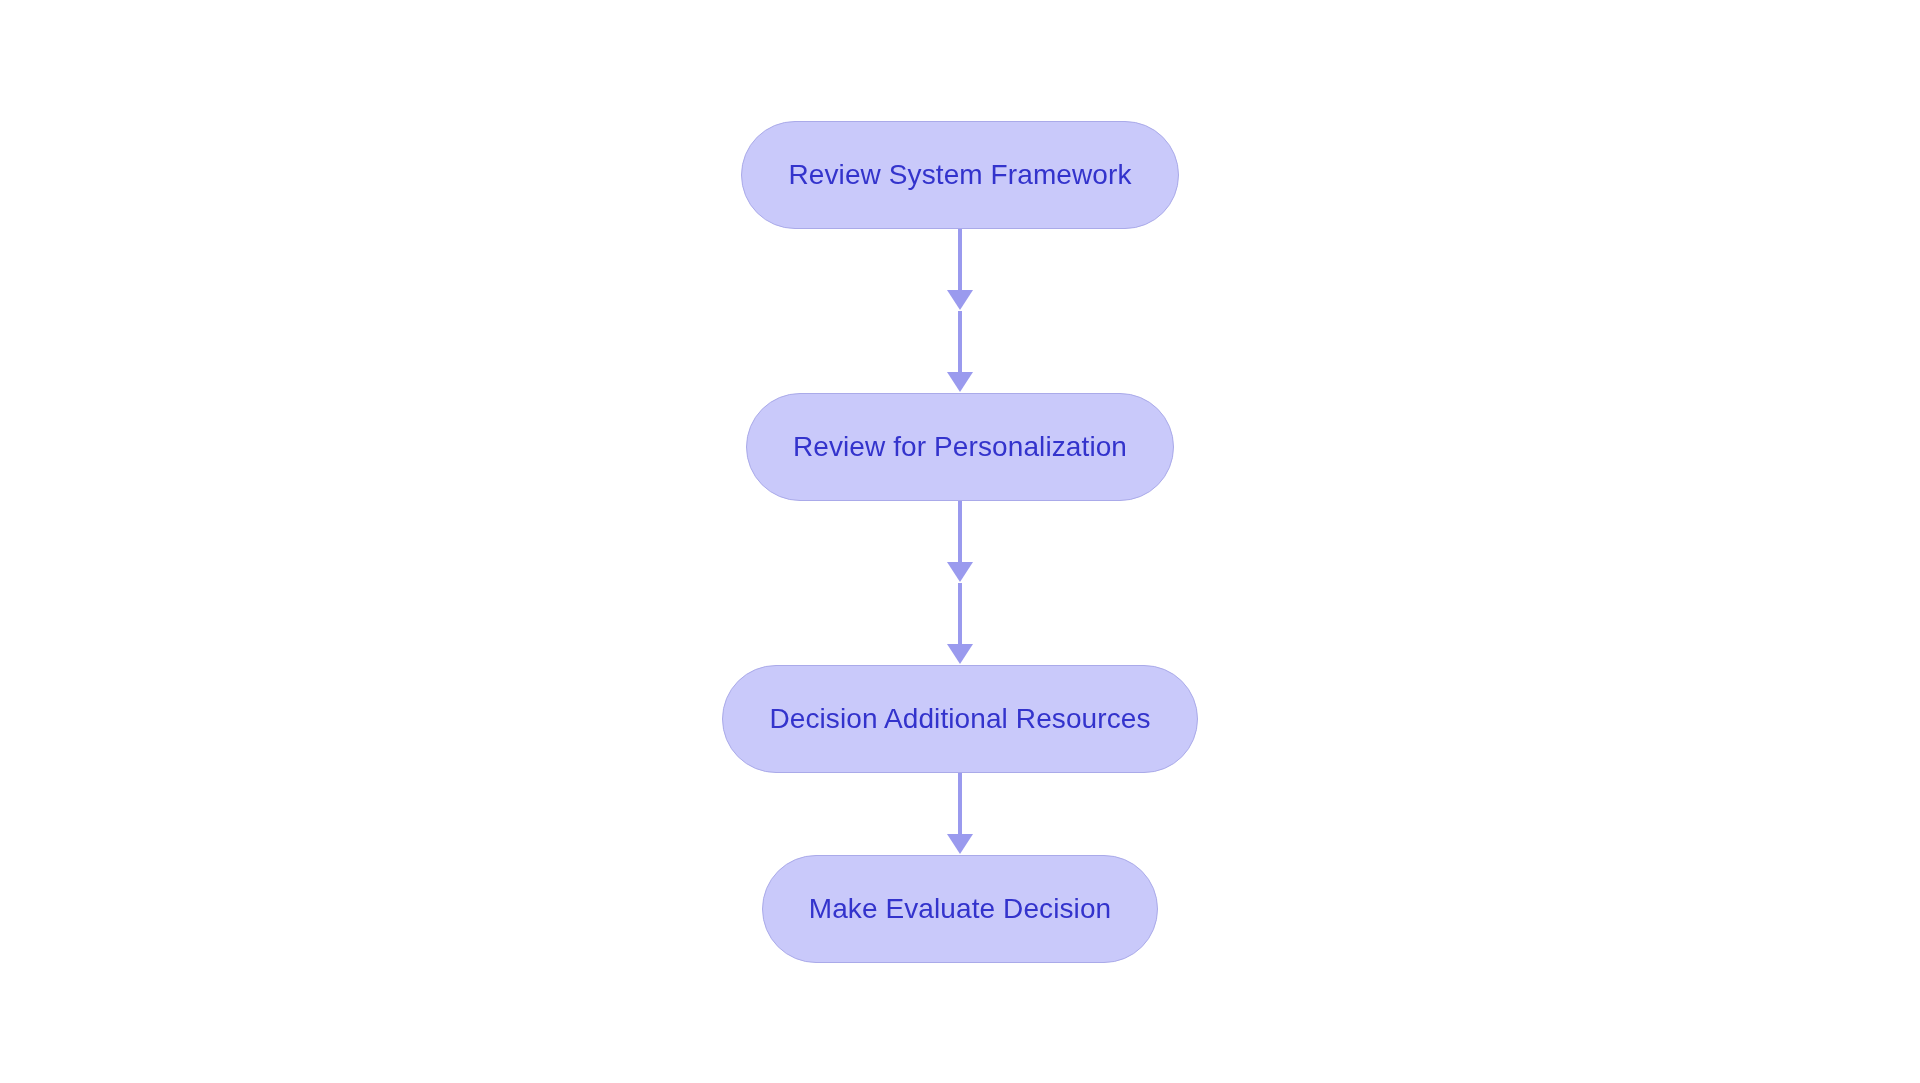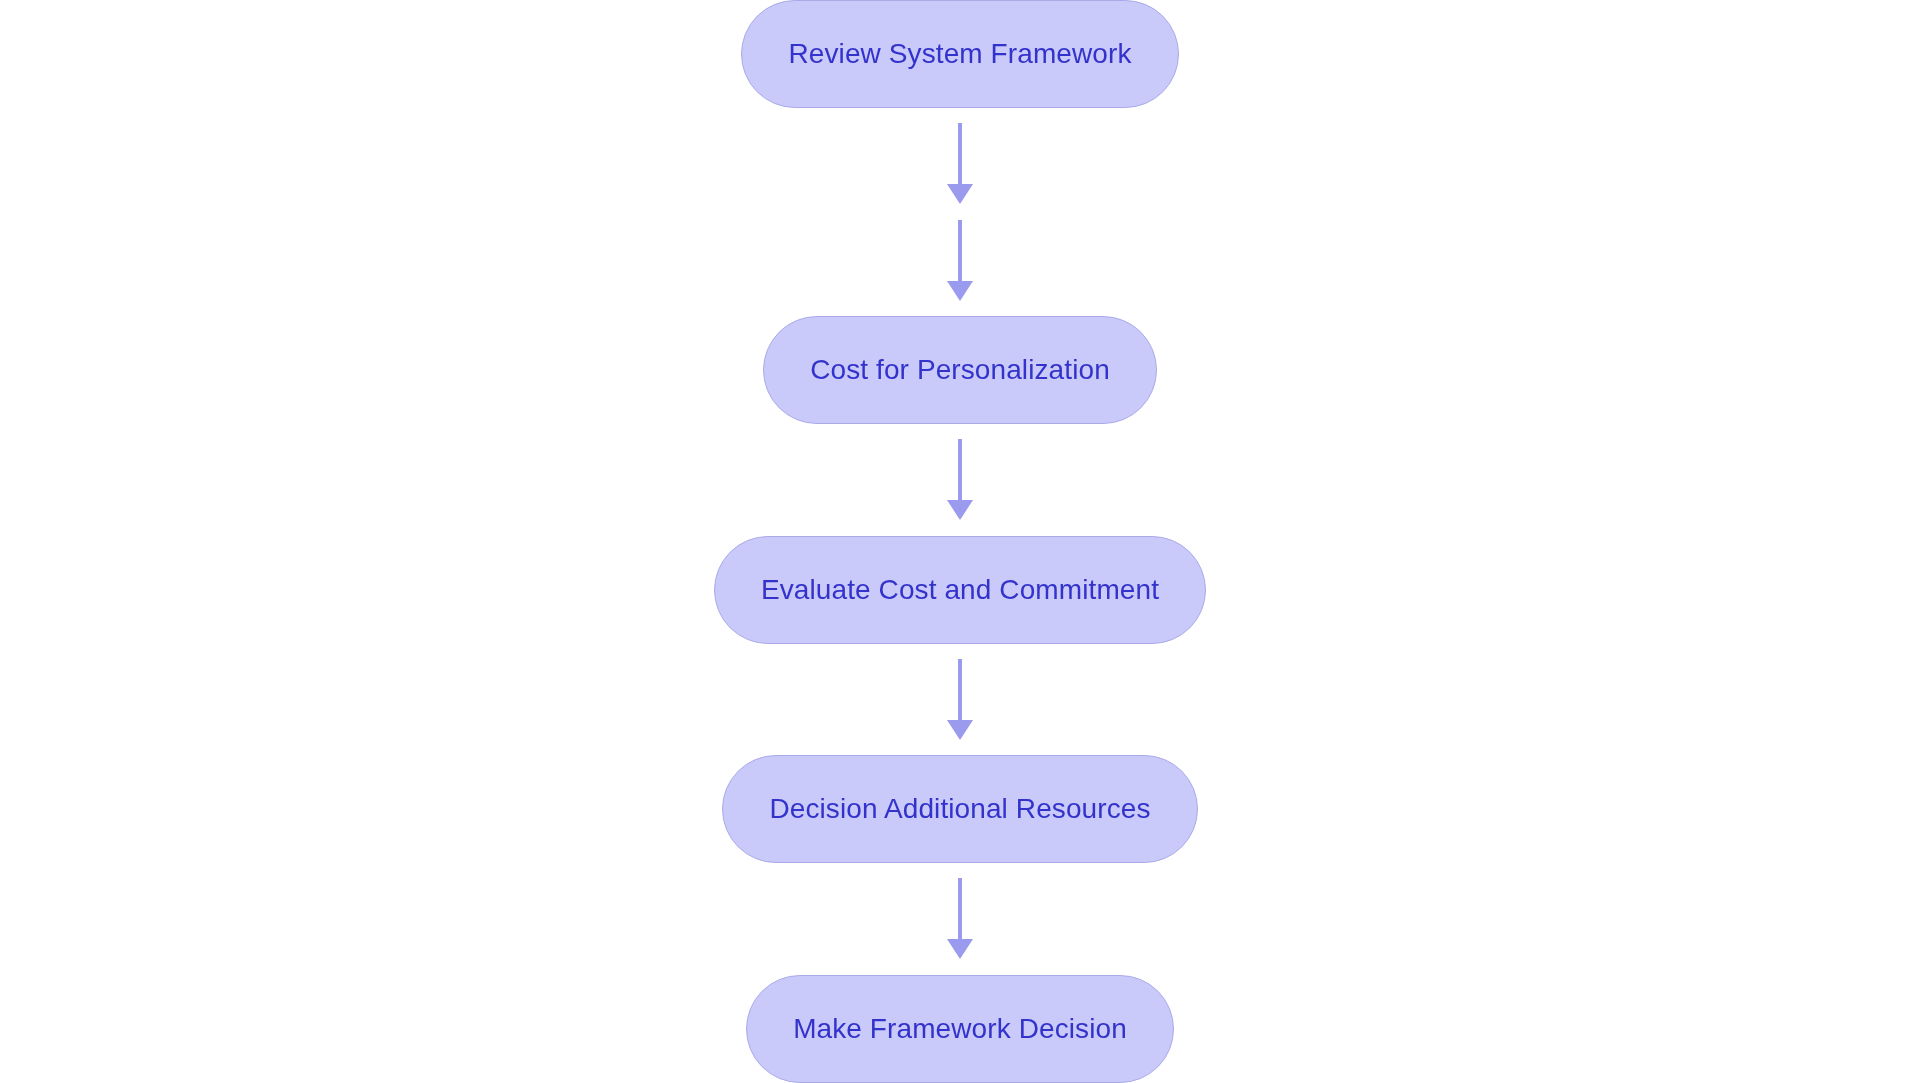--- a/index.html
+++ b/index.html
@@ -24,21 +24,21 @@
 
   .flow-column {
     position: absolute;
     left: 0;
     top: 0;
     width: 1920px;
     height: 1083px;
     display: flex;
     flex-direction: column;
     align-items: center;
-    justify-content: space-between;
+    justify-content: center;
   }
 
   .node {
     box-sizing: border-box;
     height: 108px;
     border-radius: 54px;
     background: #c9c9fa;
     border: 1.6px solid #aaaae9;
     color: #3333cc;
     display: flex;
@@ -100,44 +100,41 @@
       <div class="head"></div>
     </div>
 
 
     <div class="connector">
       <div class="stem"></div>
       <div class="head"></div>
     </div>
 
     <div class="node">
-      <span class="node-label">Cost for Personalization</span>
+      <span class="node-label">Review for Personalization</span>
     </div>
 
     <div class="connector">
       <div class="stem"></div>
       <div class="head"></div>
     </div>
 
-    <div class="node">
-      <span class="node-label">Evaluate Cost and Commitment</span>
-    </div>
 
     <div class="connector">
       <div class="stem"></div>
       <div class="head"></div>
     </div>
 
     <div class="node">
       <span class="node-label">Decision Additional Resources</span>
     </div>
 
     <div class="connector">
       <div class="stem"></div>
       <div class="head"></div>
     </div>
 
     <div class="node">
-      <span class="node-label">Make Framework Decision</span>
+      <span class="node-label">Make Evaluate Decision</span>
     </div>
 
   </div>
 </div>
 
 </body></html>

